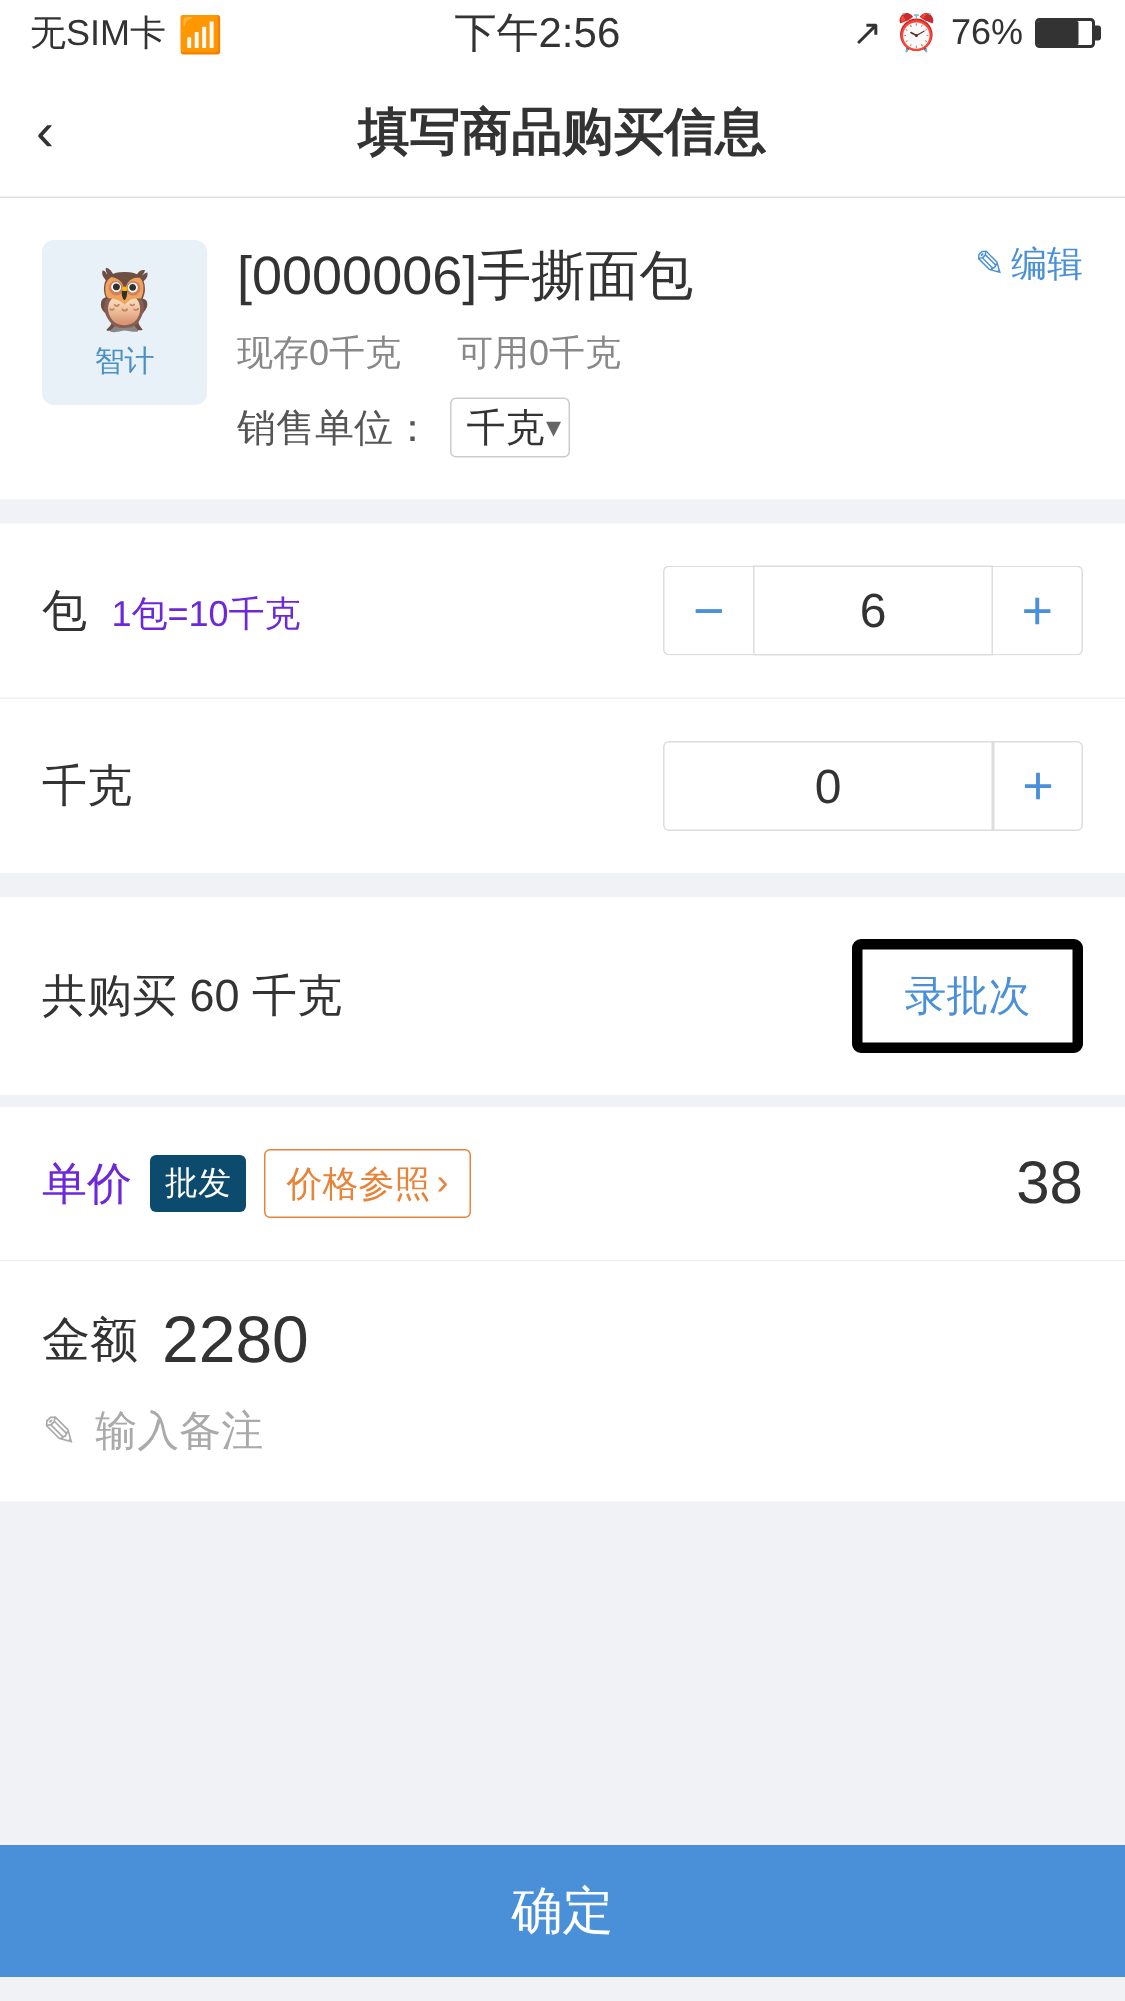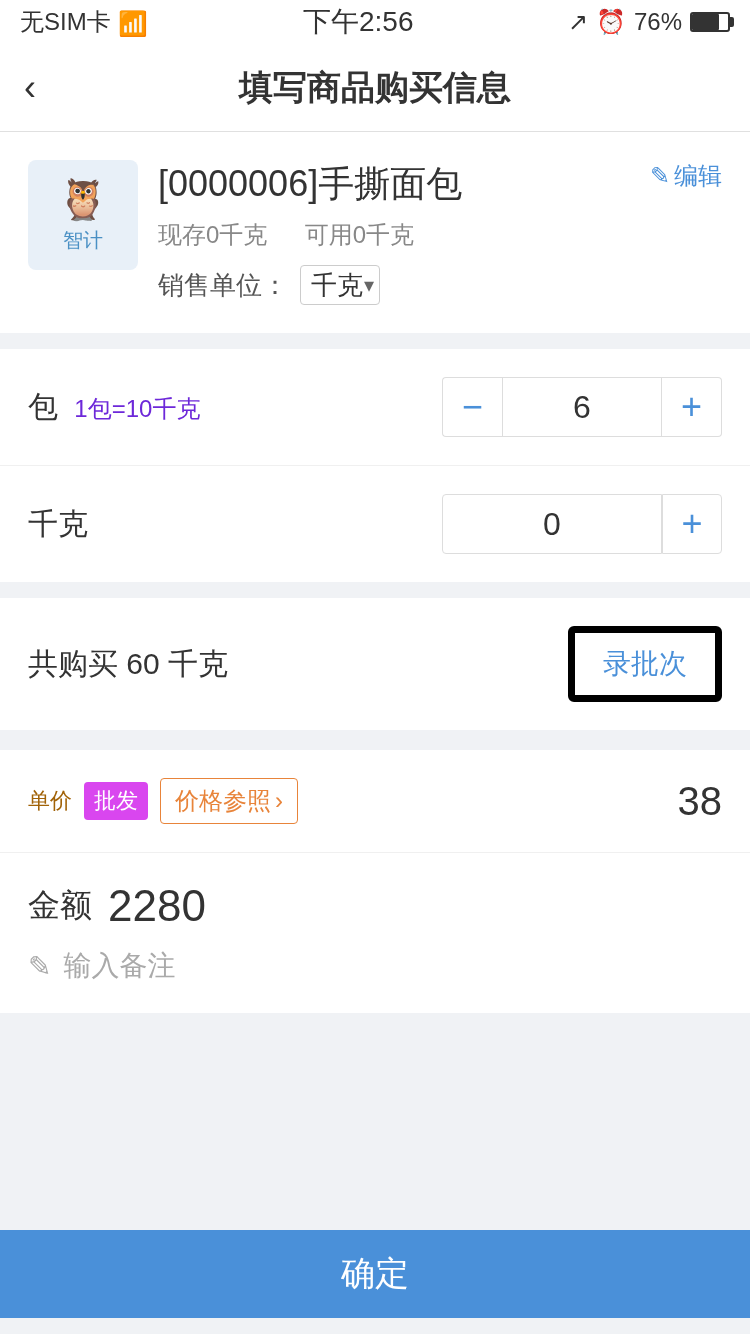--- a/index.html
+++ b/index.html
@@ -214,21 +214,21 @@
       border-radius: 4px 0 0 4px;
     }
 
     
     .total-section {
       background: #fff;
       padding: 28px;
       display: flex;
       align-items: center;
       justify-content: space-between;
-      margin-bottom: 20px;
+      margin-bottom: 8px;
     }
     .total-text {
       font-size: 30px;
       color: #333;
     }
     .batch-btn {
       border: 7px solid #000000;
       border-radius: 6px;
       padding: 12px 28px;
       font-size: 28px;
@@ -245,23 +245,23 @@
       display: flex;
       align-items: center;
       justify-content: space-between;
       border-bottom: 1px solid #f0f0f0;
     }
     .price-left {
       display: flex;
       align-items: center;
       gap: 12px;
     }
-    .price-label { font-size: 22px; color: #a16207; }
+    .price-label { font-size: 30px; color: #6d28d9; }
     .price-tag {
-      background: #d946ef;
+      background: #0c4a6e;
       color: #fff;
       font-size: 22px;
       padding: 4px 10px;
       border-radius: 4px;
     }
     .price-ref-btn {
       border: 1px solid #e8843a;
       border-radius: 4px;
       padding: 6px 14px;
       font-size: 24px;

